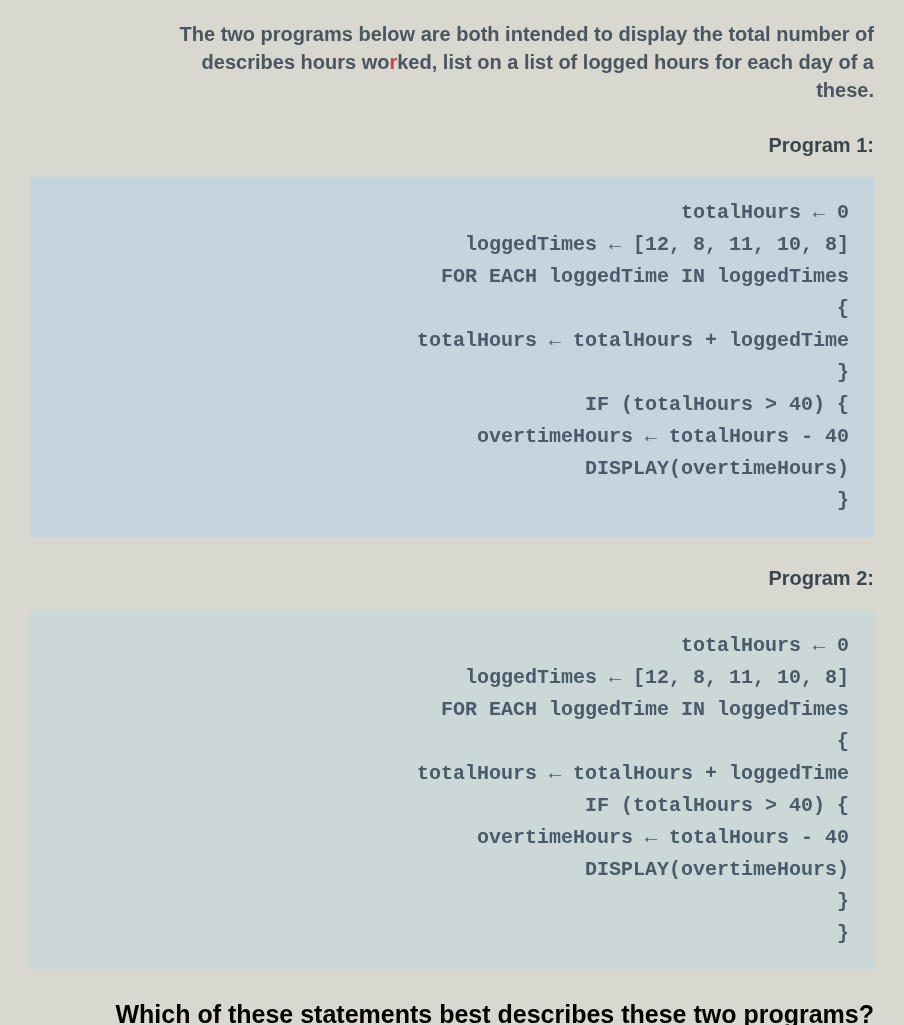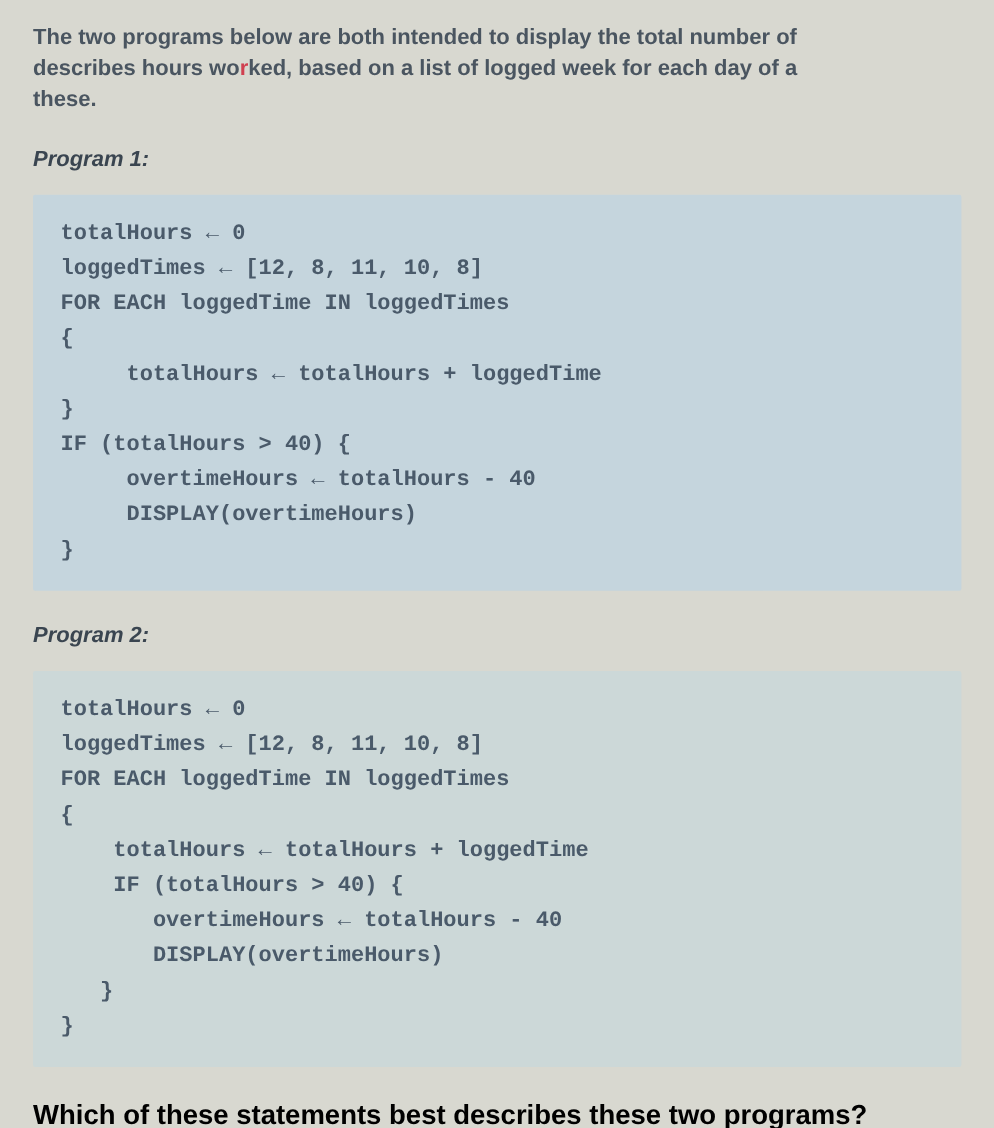--- a/index.html
+++ b/index.html
@@ -1,18 +1,19 @@
 <!DOCTYPE html>
 <html><head>
   <meta charset="utf-8">
   <style>
     * {
       margin: 0;
       padding: 0;
       box-sizing: border-box;
+      text-align: right;
     }
     body {
       background: #d8d8d0;
       font-family: Arial, sans-serif;
       padding: 20px 30px;
       width: 904px;
       min-height: 1025px;
       color: #3a4550;
     }
     .intro-text {
@@ -21,21 +22,20 @@
       color: #4a5560;
       line-height: 1.4;
       margin-bottom: 30px;
     }
     .program-label {
       font-size: 20px;
       font-weight: bold;
       color: #3a4550;
       margin-bottom: 20px;
       margin-top: 10px;
-      font-style: italic;
     }
     .code-block {
       background: #c5d5dd;
       padding: 20px 25px;
       margin-bottom: 30px;
       font-family: 'Courier New', Courier, monospace;
       font-size: 20px;
       font-weight: bold;
       color: #4a5a6a;
       line-height: 1.6;
@@ -63,21 +63,21 @@
     .cursor {
       color: #d04050;
       display: inline;
     }
   </style>
 </head>
 <body>
 
 <div class="intro-text">
   <span>The two programs below are both intended to display the total number of</span><br>
-  <span>describes hours wo</span><span class="cursor">r</span><span>ked, based on a list of logged week for each day of a</span><br>
+  <span>describes hours wo</span><span class="cursor">r</span><span>ked, list on a list of logged hours for each day of a</span><br>
   <span>these.</span>
 </div>
 
 <div class="program-label">Program 1:</div>
 
 <div class="code-block">totalHours ← 0
 loggedTimes ← [12, 8, 11, 10, 8]
 FOR EACH loggedTime IN loggedTimes
 {
      totalHours ← totalHours + loggedTime

